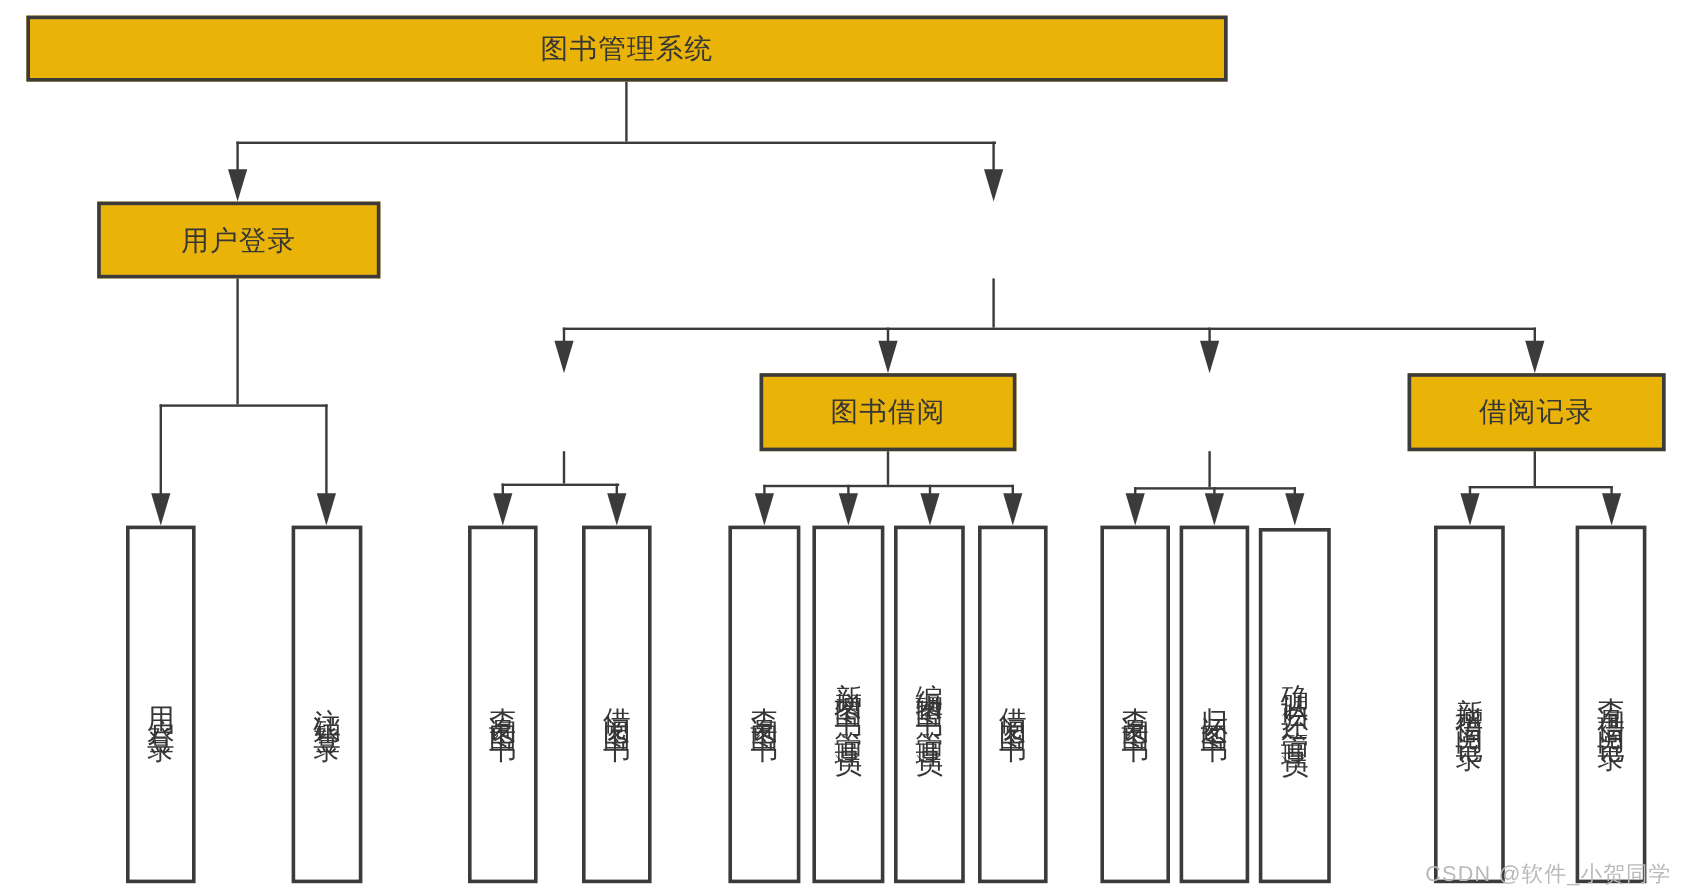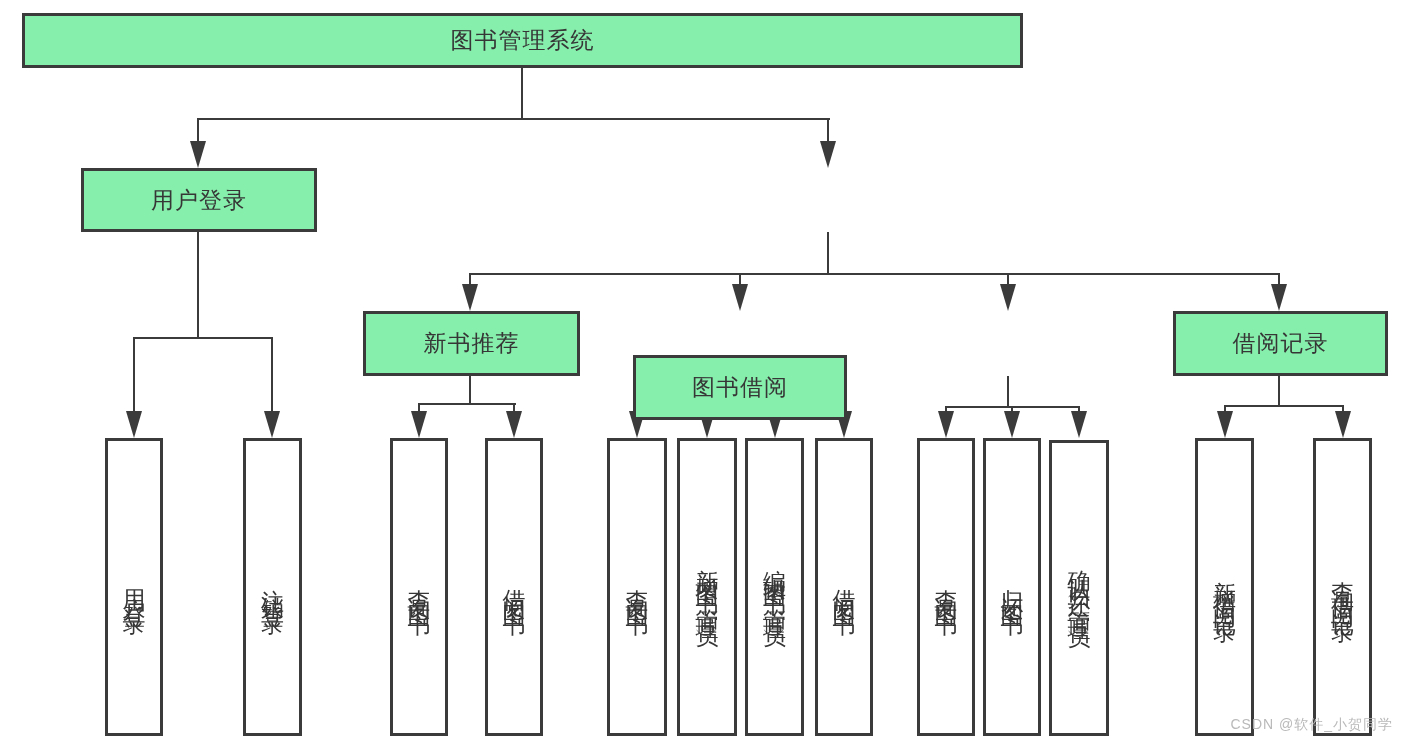--- a/index.html
+++ b/index.html
@@ -9,21 +9,21 @@
     height: 747px;
     background: #ffffff;
     font-family: "Liberation Sans", sans-serif;
     overflow: hidden;
   }
   
   .hbox {
     position: absolute;
     box-sizing: border-box;
     border: 3px solid #3b3b3b;
-    background: #86efac;
+    background: #eab308;
     display: flex;
     align-items: center;
     justify-content: center;
     font-size: 23px;
     color: #363636;
     letter-spacing: 1px;
   }
   .vbox {
     position: absolute;
     box-sizing: border-box;
@@ -49,21 +49,21 @@
     position: absolute;
     width: 0; height: 0;
     border-left: 8px solid transparent;
     border-right: 8px solid transparent;
     border-top: 27px solid #3b3b3b;
   }
   .watermark {
     position: absolute;
     top: 716px;
     right: 12px;
-    font-size: 14px;
+    font-size: 18px;
     color: #b9b9b9;
     letter-spacing: 1px;
   }
 </style>
 </head>
 <body>
 
 <div class="canvas">
 
   <div class="vl" style="left:521px; top:68px;  height:50px;"></div>
@@ -126,24 +126,21 @@
   <div class="ar" style="left:1335px; top:411px;"></div>
 
   <div class="hbox" style="left:22px; top:13px; width:1001px; height:55px;">
     <span>图书管理系统</span>
   </div>
 
   <div class="hbox" style="left:81px; top:168px; width:236px; height:64px;">
     <span>用户登录</span>
   </div>
 
-  <div class="hbox" style="left:363px; top:311px; width:217px; height:65px;">
-    <span>新书推荐</span>
-  </div>
-  <div class="hbox" style="left:633px; top:311px; width:214px; height:65px;margin-top:44px;">
+  <div class="hbox" style="left:633px; top:311px; width:214px; height:65px;">
     <span>图书借阅</span>
   </div>
   <div class="hbox" style="left:1173px; top:311px; width:215px; height:65px;">
     <span>借阅记录</span>
   </div>
 
   <div class="vbox" style="left:105px; top:438px; width:58px; height:298px;">
     <span class="vtext">用户登录</span>
   </div>
   <div class="vbox" style="left:243px; top:438px; width:59px; height:298px;">

